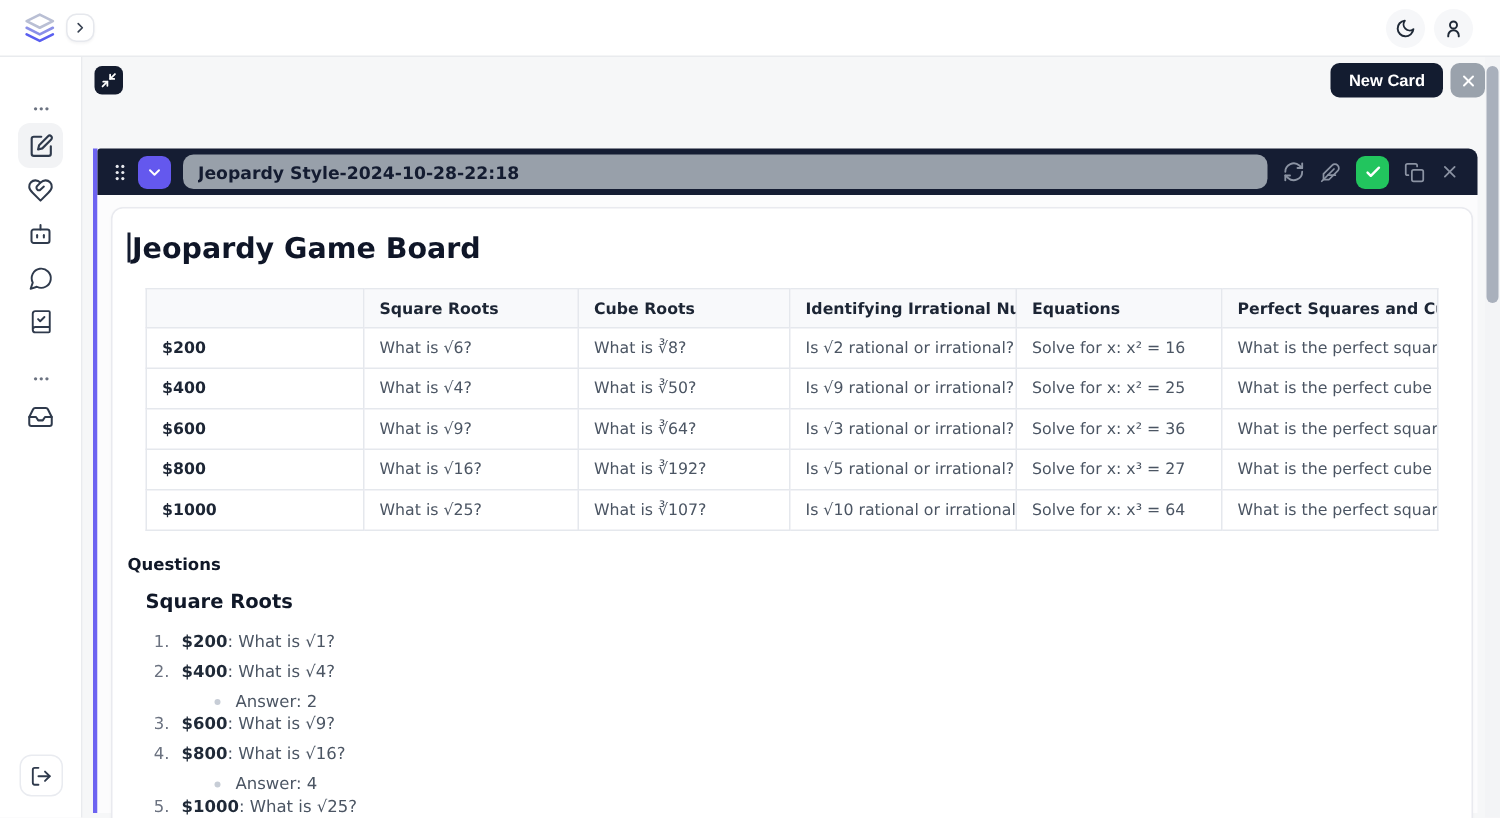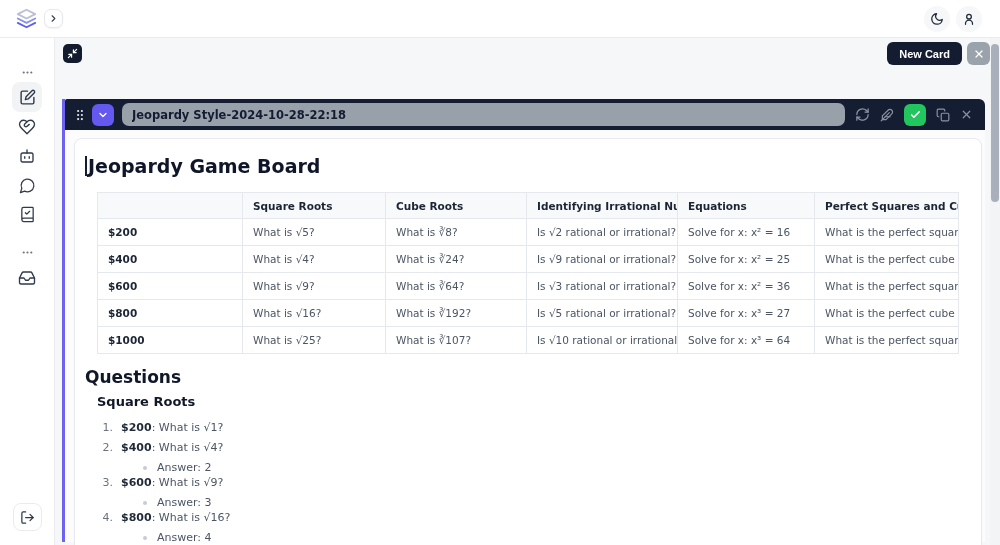--- a/index.html
+++ b/index.html
@@ -74,21 +74,21 @@
   .caret { display:inline-block; width:2px; height:20px; background:#141c31;
     vertical-align:-3px; margin-right:1px; }
 
   table { border-collapse:collapse; margin:13px 0 0 12px; width:861px; table-layout:fixed; }
   th, td { border:1px solid #e5e8ed; font-size:10.5px; padding:0 8px 0 10px; height:27px;
     text-align:left; vertical-align:middle; overflow:hidden; white-space:nowrap; }
   thead th { height:26px; font-weight:700; color:#1c2534; background:#f8f9fb; }
   td { color:#4b5563; font-weight:400; }
   td.val { font-weight:700; color:#1c2534; }
 
-  .q-heading { margin:13px 0 0 0; font-size:17px; font-weight:800; color:#101828; line-height:20px; }
+  .q-heading { margin:13px 0 0 0; font-size:11px; font-weight:800; color:#101828; line-height:20px; }
   .cat-heading { margin:6px 0 0 12px; font-size:13px; font-weight:700; color:#101828; line-height:18px; }
   .qa-list { margin:10px 0 0 12px; }
   .q-line { display:flex; line-height:14px; margin-bottom:6px; font-size:11px; }
   .q-num { width:16px; text-align:right; margin-right:8px; color:#6b7280; }
   .q-val { font-weight:700; color:#1f2937; }
   .q-rest { color:#4b5563; }
   .a-line { display:flex; align-items:center; margin:0 0 1px 46px; line-height:14px;
     font-size:11px; color:#4b5563; }
   .bullet { width:4px; height:4px; border-radius:50%; background:#c7cdd6; margin-right:10px; }
 
@@ -323,30 +323,30 @@
               <th>Square Roots</th>
               <th>Cube Roots</th>
               <th>Identifying Irrational Numbers</th>
               <th>Equations</th>
               <th>Perfect Squares and Cubes</th>
             </tr>
           </thead>
           <tbody>
             <tr>
               <td class="val">$200</td>
-              <td>What is √5?</td>
+              <td>What is √6?</td>
               <td>What is ∛8?</td>
               <td>Is √2 rational or irrational?</td>
               <td>Solve for x: x² = 16</td>
               <td>What is the perfect square of 7?</td>
             </tr>
             <tr>
               <td class="val">$400</td>
               <td>What is √4?</td>
-              <td>What is ∛24?</td>
+              <td>What is ∛50?</td>
               <td>Is √9 rational or irrational?</td>
               <td>Solve for x: x² = 25</td>
               <td>What is the perfect cube of 3?</td>
             </tr>
             <tr>
               <td class="val">$600</td>
               <td>What is √9?</td>
               <td>What is ∛64?</td>
               <td>Is √3 rational or irrational?</td>
               <td>Solve for x: x² = 36</td>
@@ -384,24 +384,20 @@
             <span><span class="q-val">$400</span><span class="q-rest">: What is √4?</span></span>
           </div>
           <div class="a-line">
             <span class="bullet"></span>
             <span>Answer: 2</span>
           </div>
           <div class="q-line">
             <span class="q-num">3.</span>
             <span><span class="q-val">$600</span><span class="q-rest">: What is √9?</span></span>
           </div>
-          <div class="a-line">
-            <span class="bullet"></span>
-            <span>Answer: 3</span>
-          </div>
           <div class="q-line">
             <span class="q-num">4.</span>
             <span><span class="q-val">$800</span><span class="q-rest">: What is √16?</span></span>
           </div>
           <div class="a-line">
             <span class="bullet"></span>
             <span>Answer: 4</span>
           </div>
           <div class="q-line">
             <span class="q-num">5.</span>

